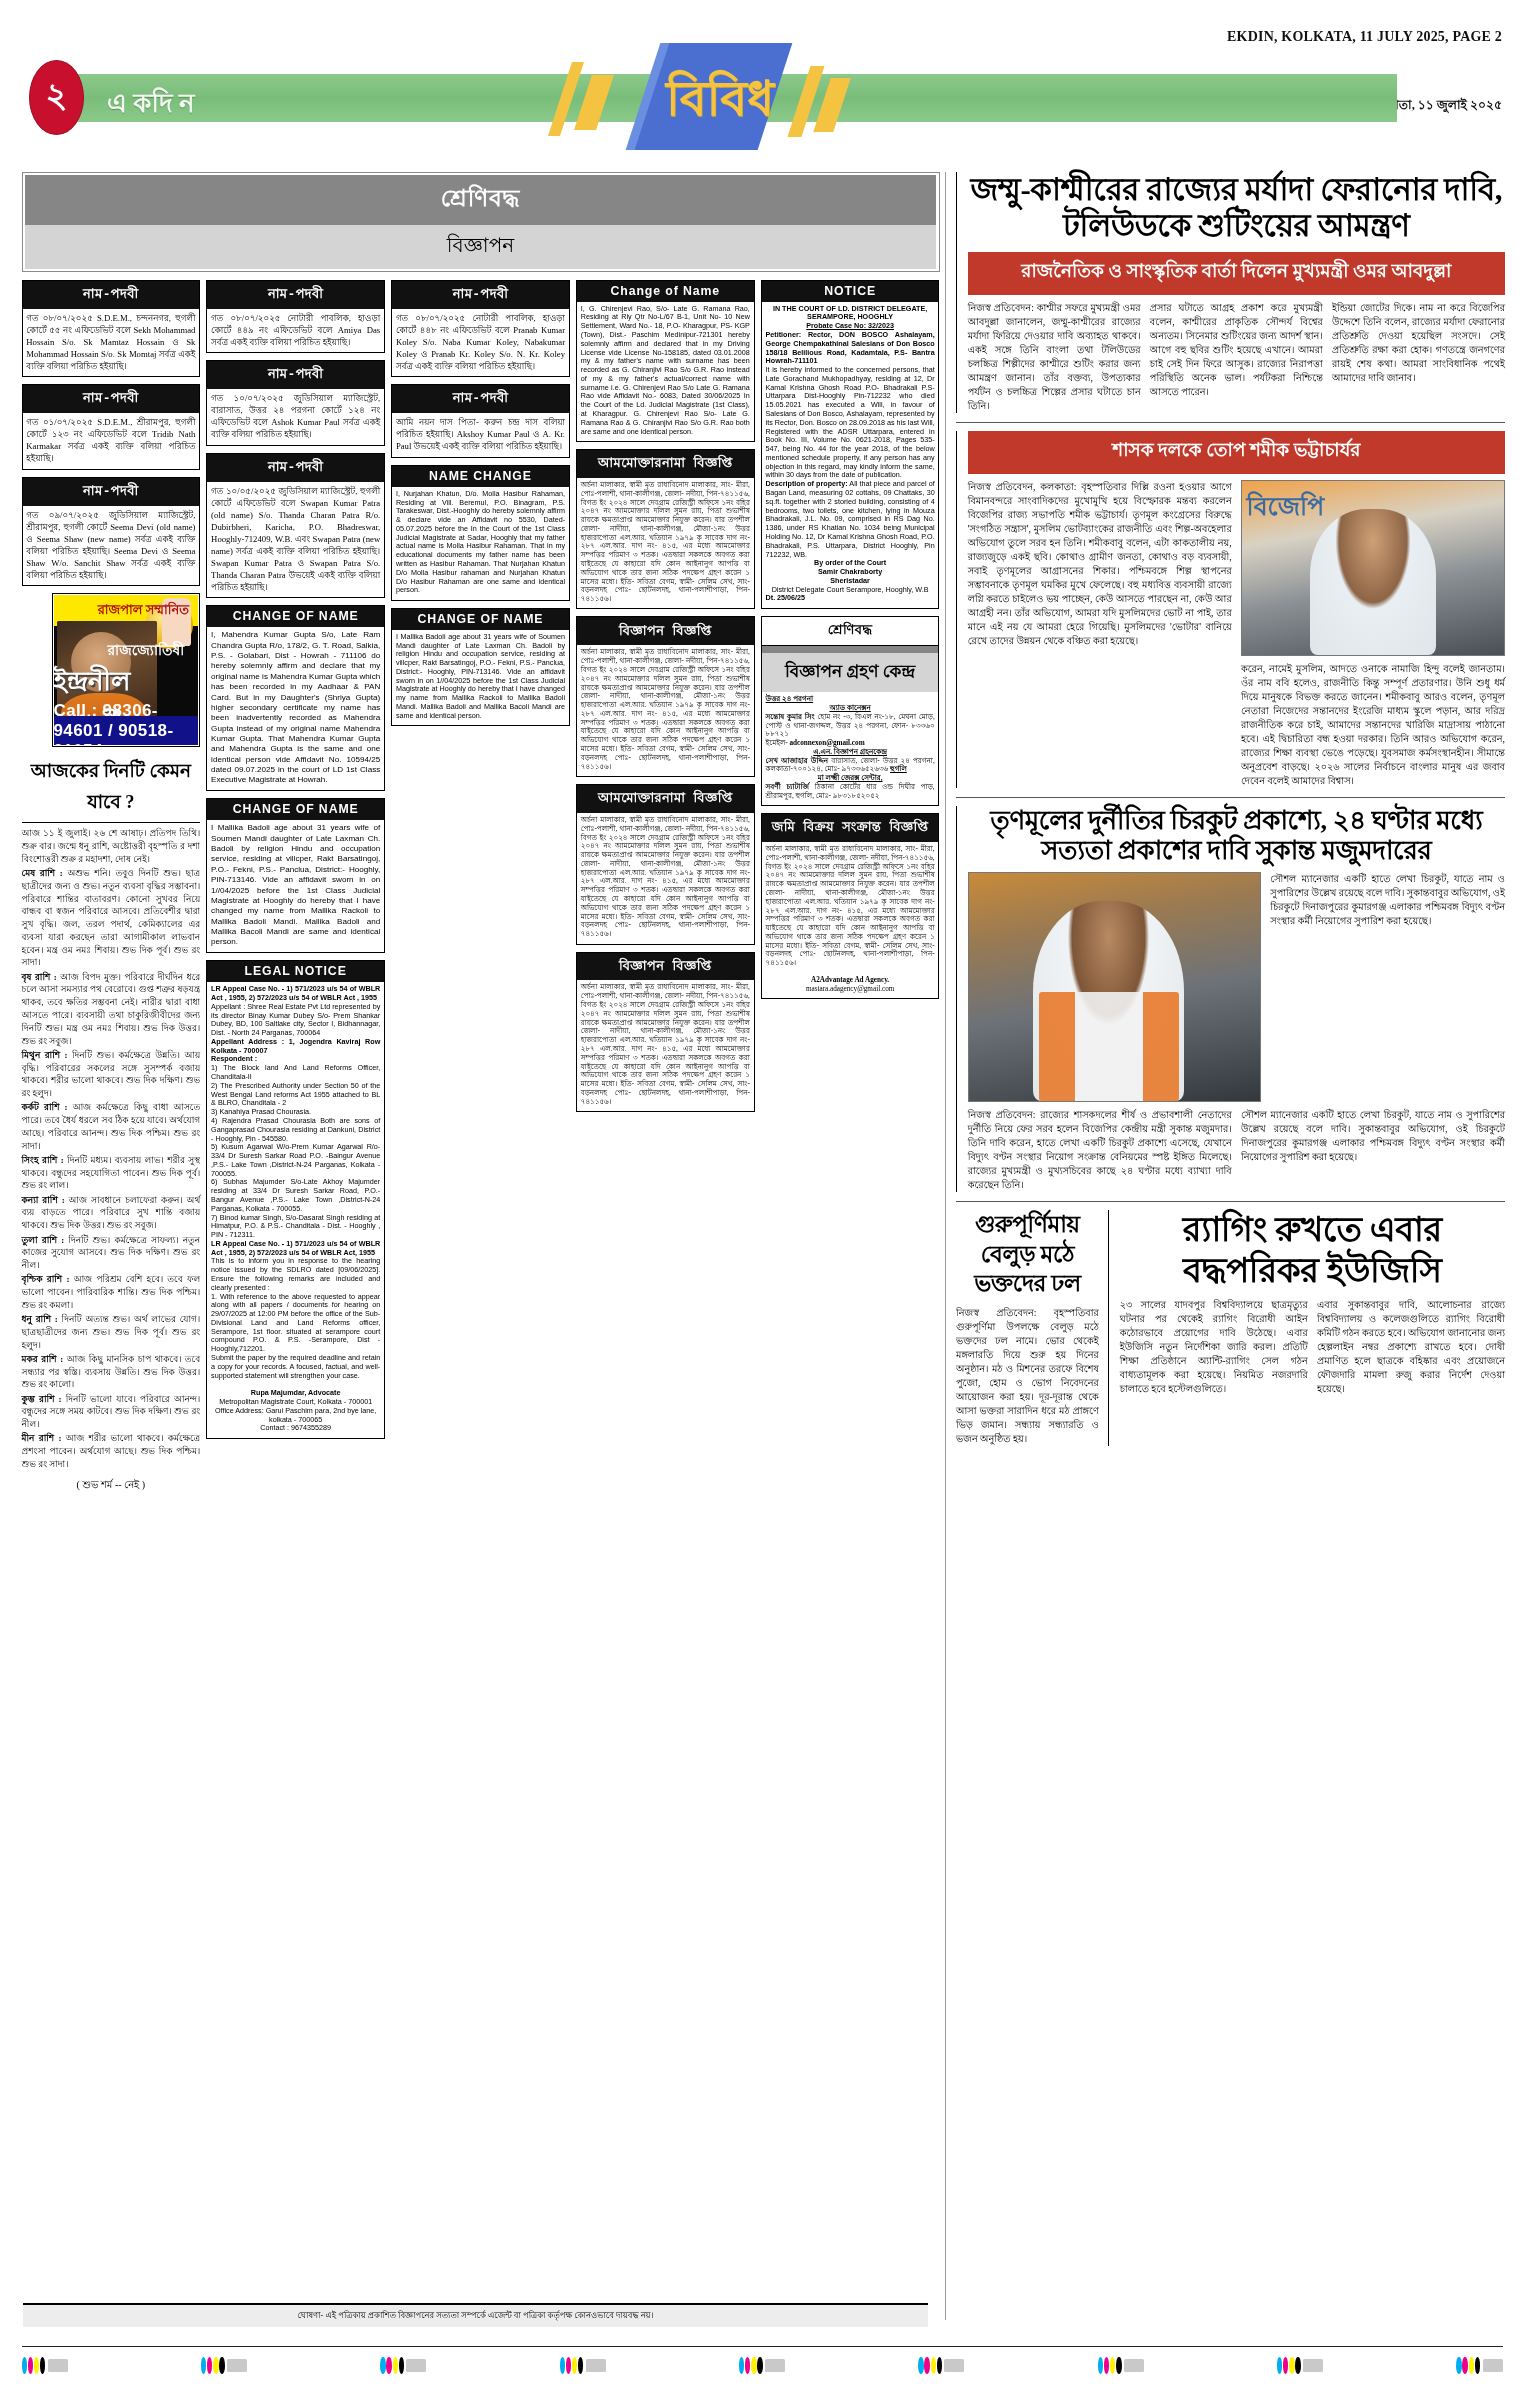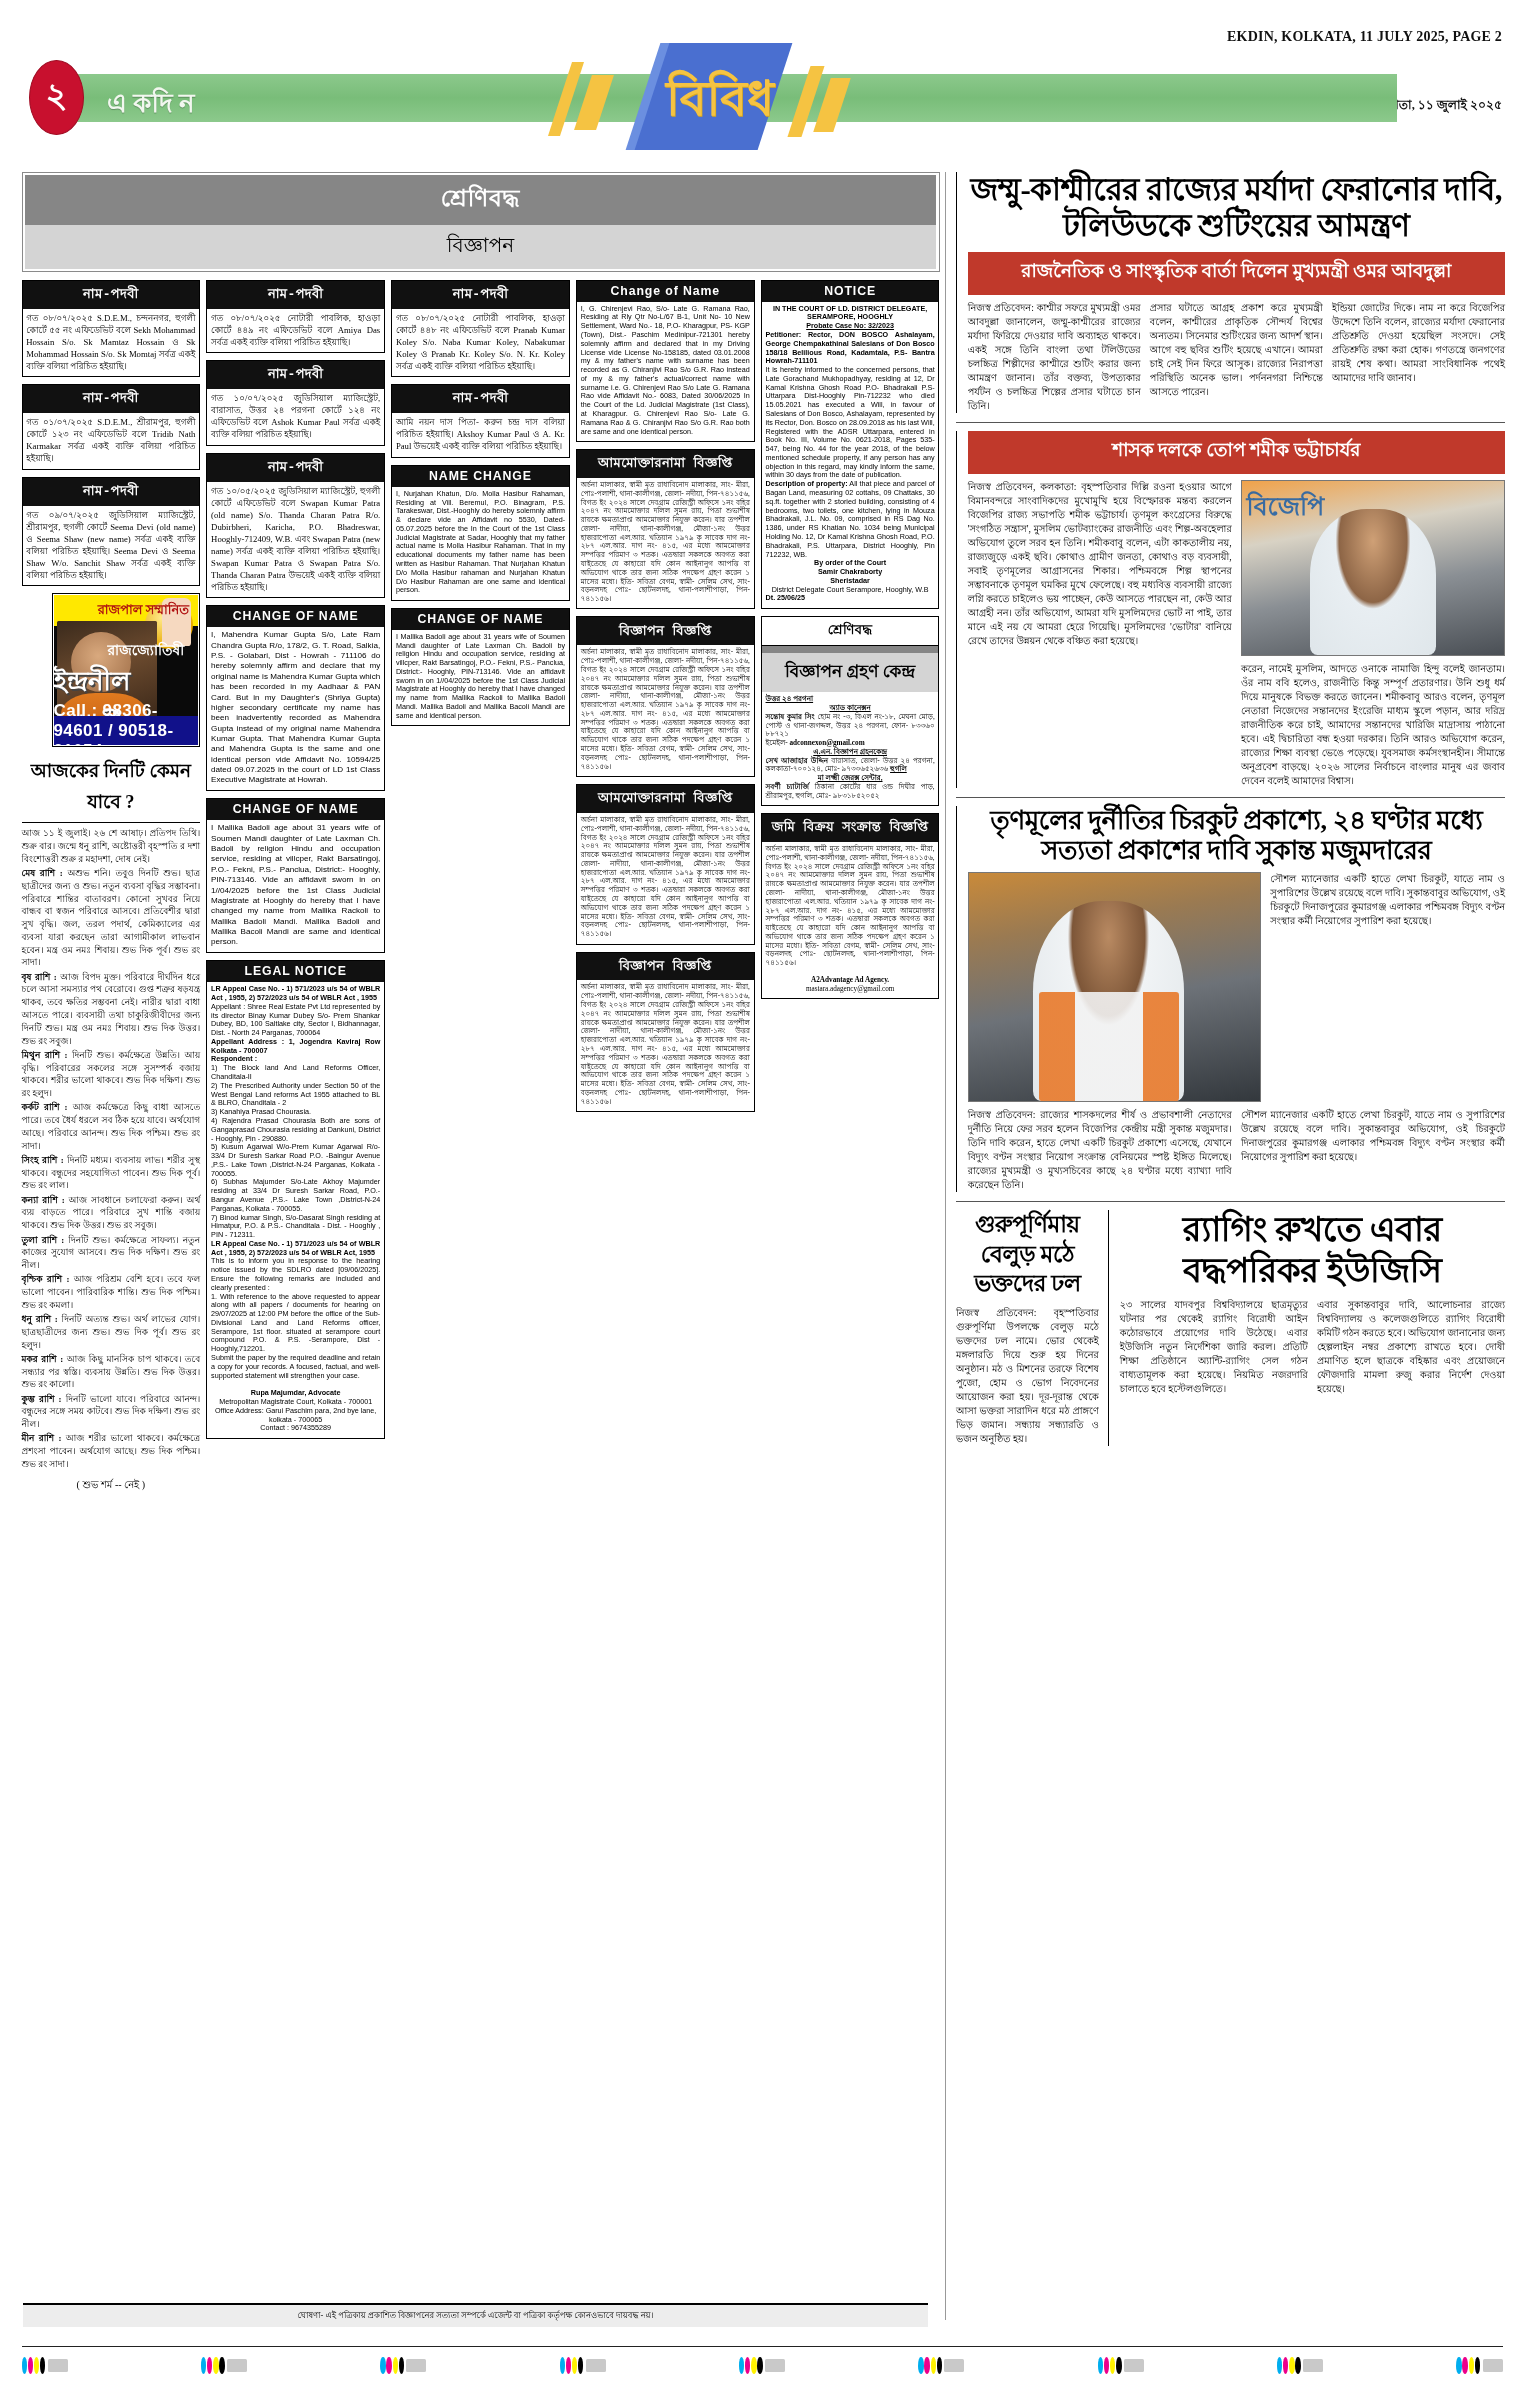--- a/index.html
+++ b/index.html
@@ -348,21 +348,21 @@
         <div class="ad-box">
           <div class="ad-title en">LEGAL NOTICE</div>
           <div class="ad-body en tiny">
             <b>LR Appeal Case No. - 1) 571/2023 u/s 54 of WBLR Act , 1955, 2) 572/2023 u/s 54 of WBLR Act , 1955</b><br>
             <span>Appellant : Shree Real Estate Pvt Ltd represented by its director Binay Kumar Dubey S/o- Prem Shankar Dubey, BD, 100 Saltlake city, Sector I, Bidhannagar, Dist. - North 24 Parganas, 700064</span><br>
             <b>Appellant Address : 1, Jogendra Kaviraj Row Kolkata - 700007</b><br>
             <b>Respondent :</b><br>
             1)&nbsp;<span>The Block land And Land Reforms Officer, Chanditala-II</span><br>
             2)&nbsp;<span>The Prescribed Authority under Section 50 of the West Bengal Land reforms Act 1955 attached to BL &amp; BLRO, Chanditala - 2</span><br>
             3)&nbsp;<span>Kanahiya Prasad Chourasia.</span><br>
-            4)&nbsp;<span>Rajendra Prasad Chourasia Both are sons of Gangaprasad Chourasia residing at Dankuni, District - Hooghly, Pin - 290880.</span><br>
+            4)&nbsp;<span>Rajendra Prasad Chourasia Both are sons of Gangaprasad Chourasia residing at Dankuni, District - Hooghly, Pin - 545580.</span><br>
             5)&nbsp;<span>Kusum Agarwal W/o-Prem Kumar Agarwal R/o- 33/4 Dr Suresh Sarkar Road P.O. -Baingur Avenue ,P.S.- Lake Town ,District-N-24 Parganas, Kolkata - 700055.</span><br>
             6)&nbsp;<span>Subhas Majumder S/o-Late Akhoy Majumder residing at 33/4 Dr Suresh Sarkar Road, P.O.- Bangur Avenue ,P.S.- Lake Town ,District-N-24 Parganas, Kolkata - 700055.</span><br>
             7)&nbsp;<span>Binod kumar Singh, S/o-Dasarat Singh residing at Himatpur, P.O. &amp; P.S.- Chanditala - Dist. - Hooghly , PIN - 712311.</span><br>
             <b>LR Appeal Case No. - 1) 571/2023 u/s 54 of WBLR Act , 1955, 2) 572/2023 u/s 54 of WBLR Act, 1955</b><br>
             <span>This is to inform you in response to the hearing notice issued by the SDLRO dated [09/06/2025]. Ensure the following remarks are included and clearly presented :</span><br>
             <span>1. With reference to the above requested to appear along with all papers / documents for hearing on 29/07/2025 at 12:00 PM before the office of the Sub-Divisional Land and Land Reforms officer, Serampore, 1st floor. situated at serampore court compound P.O. &amp; P.S. -Serampore, Dist - Hooghly,712201.</span><br>
             <span>Submit the paper by the required deadline and retain a copy for your records. A focused, factual, and well-supported statement will strengthen your case.</span><br><br>
             <b class="center">Rupa Majumdar, Advocate</b>
             <span class="center">Metropolitan Magistrate Court, Kolkata - 700001</span>
             <span class="center">Office Address: Garui Paschim para, 2nd bye lane, kolkata - 700065</span>
@@ -469,21 +469,21 @@
   <div class="right-zone">
 
     <div class="news-block">
       <div class="headline">জম্মু-কাশ্মীরের রাজ্যের মর্যাদা ফেরানোর দাবি, টলিউডকে শুটিংয়ের আমন্ত্রণ</div>
       <div class="subbanner">রাজনৈতিক ও সাংস্কৃতিক বার্তা দিলেন মুখ্যমন্ত্রী ওমর আবদুল্লা</div>
       <div class="news-cols3">
         <div class="ncol">
           <div class="ntext">নিজস্ব প্রতিবেদন: কাশ্মীর সফরে মুখ্যমন্ত্রী ওমর আবদুল্লা জানালেন, জম্মু-কাশ্মীরের রাজ্যের মর্যাদা ফিরিয়ে দেওয়ার দাবি অব্যাহত থাকবে। একই সঙ্গে তিনি বাংলা তথা টলিউডের চলচ্চিত্র শিল্পীদের কাশ্মীরে শুটিং করার জন্য আমন্ত্রণ জানান। তাঁর বক্তব্য, উপত্যকার পর্যটন ও চলচ্চিত্র শিল্পের প্রসার ঘটাতে চান তিনি।</div>
         </div>
         <div class="ncol">
-          <div class="ntext">প্রসার ঘটাতে আগ্রহ প্রকাশ করে মুখ্যমন্ত্রী বলেন, কাশ্মীরের প্রাকৃতিক সৌন্দর্য বিশ্বের অন্যতম। সিনেমার শুটিংয়ের জন্য আদর্শ স্থান। আগে বহু ছবির শুটিং হয়েছে এখানে। আমরা চাই সেই দিন ফিরে আসুক। রাজ্যের নিরাপত্তা পরিস্থিতি অনেক ভাল। পর্দননগরা নিশ্চিন্তে আসতে পারেন।</div>
+          <div class="ntext">প্রসার ঘটাতে আগ্রহ প্রকাশ করে মুখ্যমন্ত্রী বলেন, কাশ্মীরের প্রাকৃতিক সৌন্দর্য বিশ্বের অন্যতম। সিনেমার শুটিংয়ের জন্য আদর্শ স্থান। আগে বহু ছবির শুটিং হয়েছে এখানে। আমরা চাই সেই দিন ফিরে আসুক। রাজ্যের নিরাপত্তা পরিস্থিতি অনেক ভাল। পর্যটকরা নিশ্চিন্তে আসতে পারেন।</div>
         </div>
         <div class="ncol">
           <div class="ntext">ইন্ডিয়া জোটের দিকে। নাম না করে বিজেপির উদ্দেশে তিনি বলেন, রাজ্যের মর্যাদা ফেরানোর প্রতিশ্রুতি দেওয়া হয়েছিল সংসদে। সেই প্রতিশ্রুতি রক্ষা করা হোক। গণতন্ত্রে জনগণের রায়ই শেষ কথা। আমরা সাংবিধানিক পথেই আমাদের দাবি জানাব।</div>
         </div>
       </div>
     </div>
 
     <div class="hdivide"></div>
 
     <div class="news-block">

